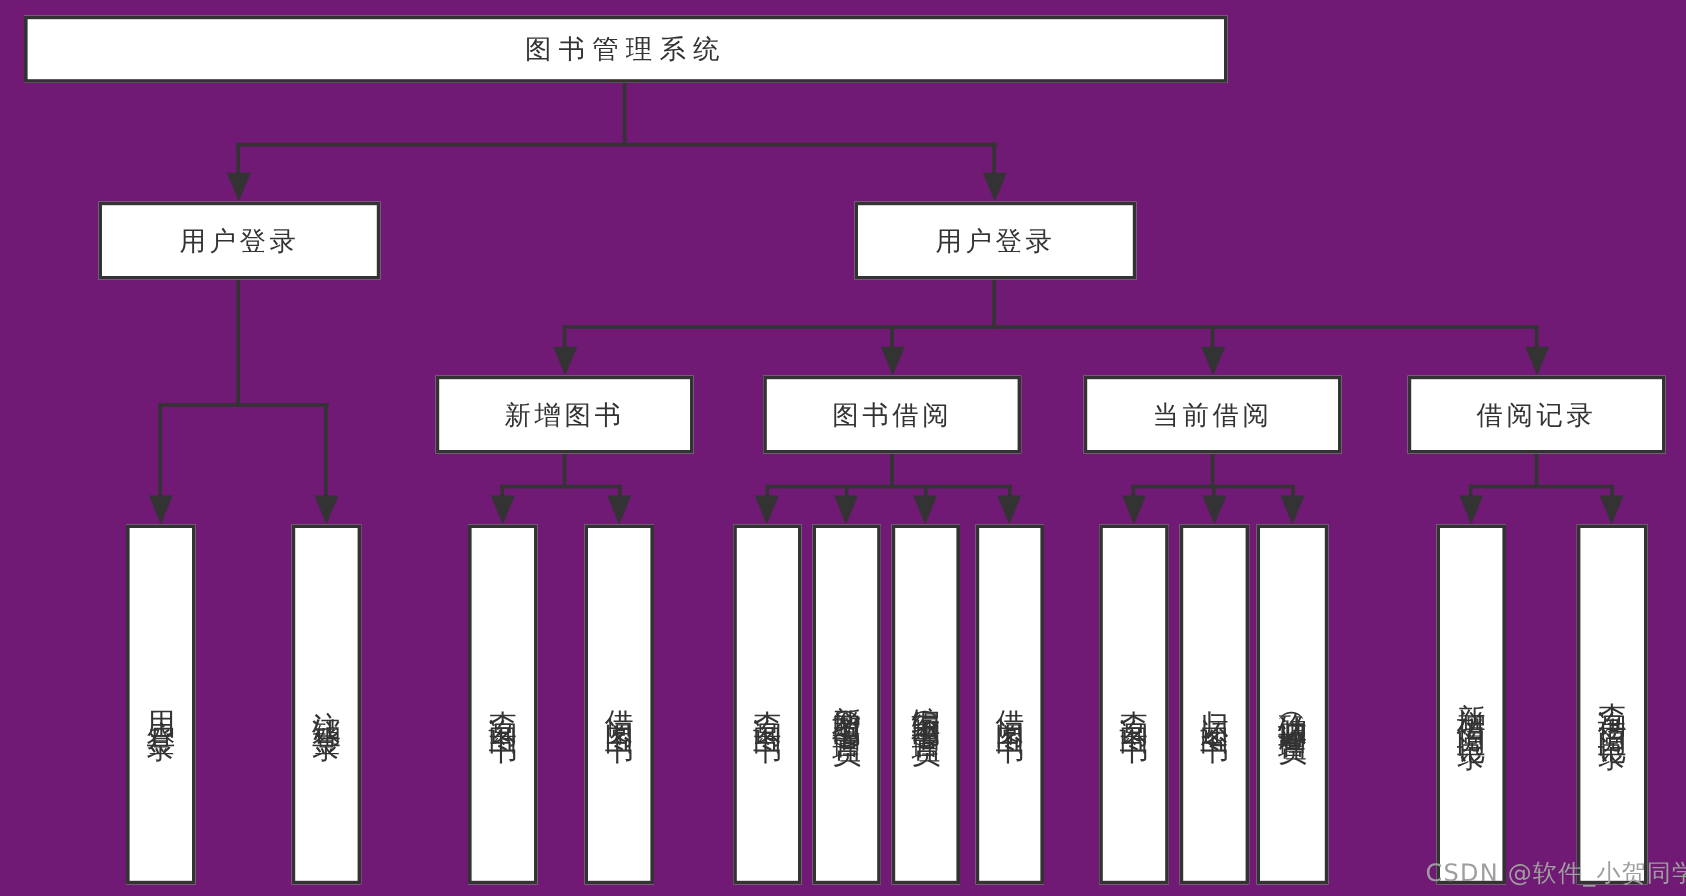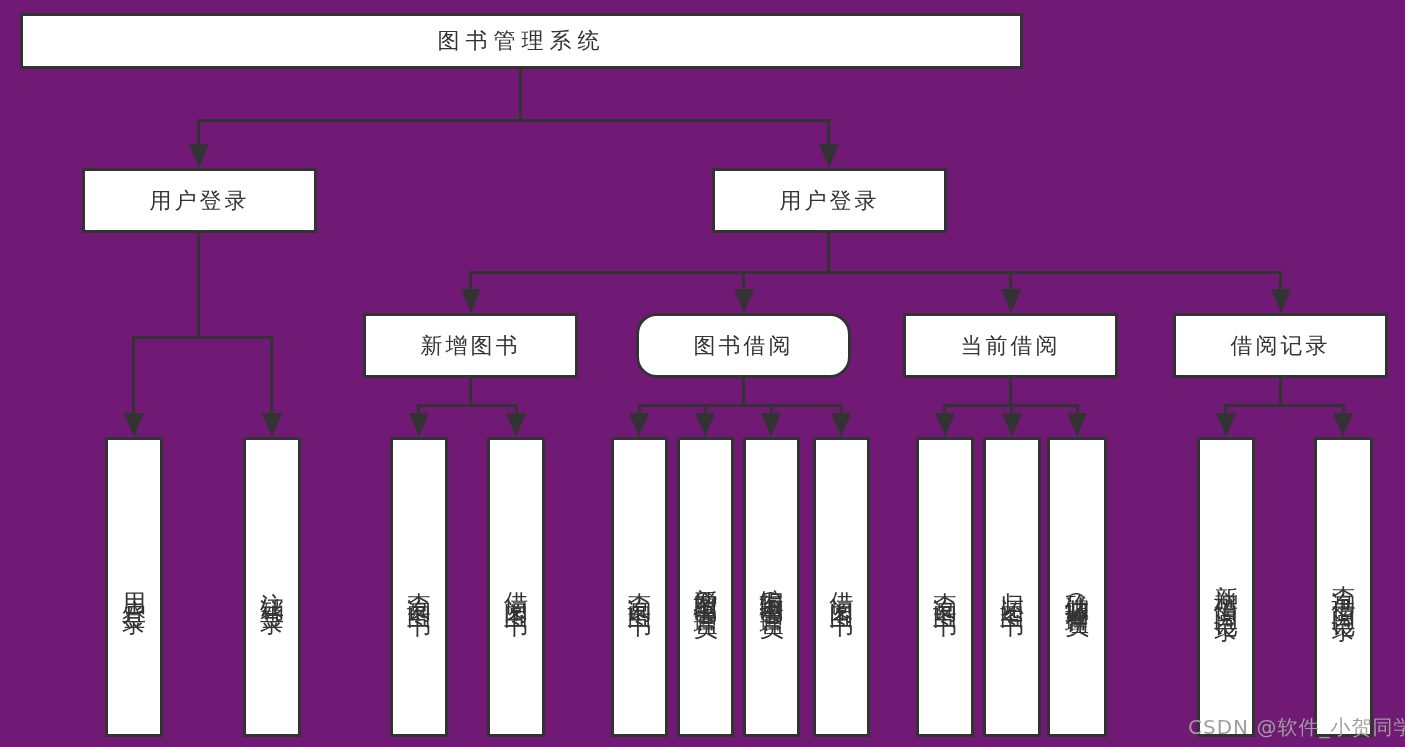--- a/index.html
+++ b/index.html
@@ -79,21 +79,21 @@
   <div class="vline" style="left:469px;top:271px;height:22px;"></div>
   <div class="arrow" style="left:461px;top:289px;"></div>
   <div class="vline" style="left:742px;top:271px;height:22px;"></div>
   <div class="arrow" style="left:734px;top:289px;"></div>
   <div class="vline" style="left:1009px;top:271px;height:22px;"></div>
   <div class="arrow" style="left:1001px;top:289px;"></div>
   <div class="vline" style="left:1279px;top:271px;height:22px;"></div>
   <div class="arrow" style="left:1271px;top:289px;"></div>
 
   <div class="node" style="left:363px;top:313px;width:215px;height:65px;">新增图书</div>
-  <div class="node" style="left:636px;top:313px;width:215px;height:65px;border-radius:21px;">图书借阅</div>
+  <div class="node" style="left:636px;top:313px;width:215px;height:65px;">图书借阅</div>
   <div class="node" style="left:903px;top:313px;width:215px;height:65px;">当前借阅</div>
   <div class="node" style="left:1173px;top:313px;width:215px;height:65px;">借阅记录</div>
 
   <div class="vline" style="left:469px;top:378px;height:29px;"></div>
   <div class="hline" style="left:417px;top:404px;width:101px;"></div>
   <div class="vline" style="left:417px;top:404px;height:14px;"></div>
   <div class="arrow" style="left:409px;top:413px;"></div>
   <div class="vline" style="left:515px;top:404px;height:14px;"></div>
   <div class="arrow" style="left:506px;top:413px;"></div>
 

